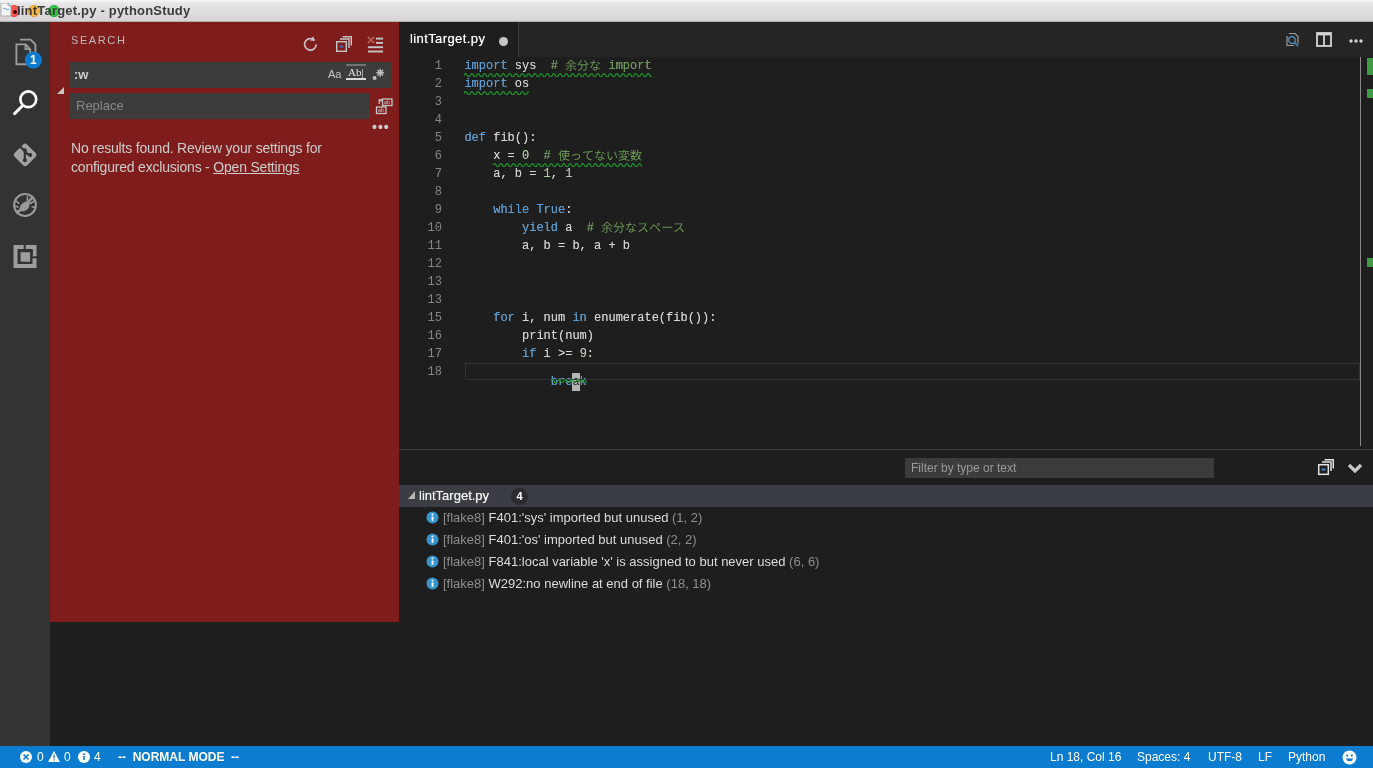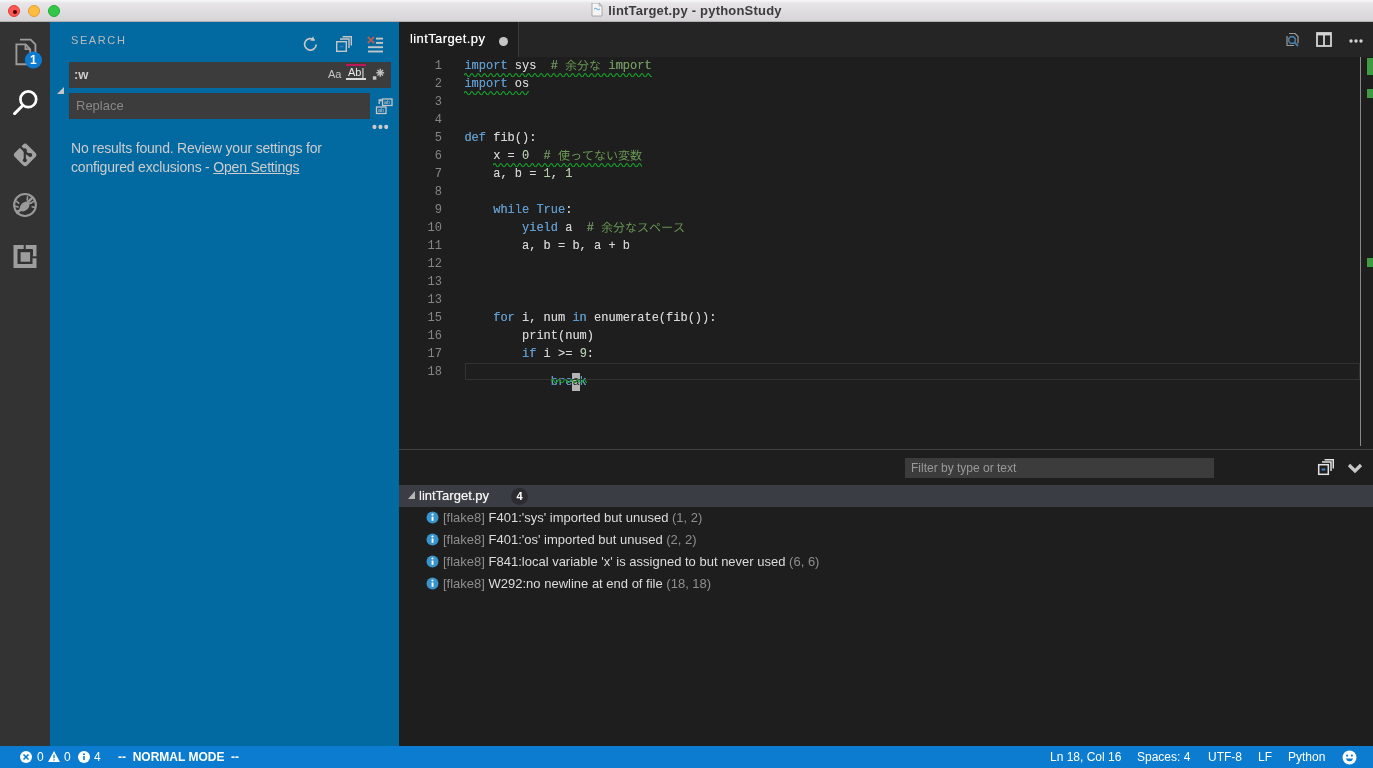--- a/index.html
+++ b/index.html
@@ -7,30 +7,30 @@
 body { font-family:"Liberation Sans", sans-serif; position:relative; }
 
 
 #titlebar { position:absolute; left:0; top:0; width:1373px; height:22px;
   background:linear-gradient(#f8f8f8,#e7e5e8 15%,#d6d4d7); border-bottom:1px solid #b0b0b0; }
 .tl { position:absolute; top:5px; width:12px; height:12px; border-radius:50%; }
 #tl-r { left:8px;  background:#fc5753; border:0.5px solid #df3e38; }
 #tl-r::after { content:""; position:absolute; left:3.5px; top:3.5px; width:4px; height:4px; border-radius:50%; background:#4d0000; }
 #tl-y { left:28px; background:#fdbc40; border:0.5px solid #de9f34; }
 #tl-g { left:48px; background:#33c748; border:0.5px solid #27aa35; }
-#title-text { position:absolute; top:0; left:0; right:0; height:22px; text-align:center;
+#title-text { position:absolute; top:0; left:0; right:0; height:22px; 
   font-size:13px; line-height:22px; color:#3c3c3c; font-weight:bold; letter-spacing:0.2px;}
 #doc-icon { display:inline-block; width:12px; height:14px; vertical-align:-2px; margin-right:5px; }
 
 
 #activitybar { position:absolute; left:0; top:22px; width:50px; height:724px; background:#333333; }
 .ab-icon { position:absolute; left:0; width:50px; text-align:center; }
 
 
-#sidebar { position:absolute; left:50px; top:22px; width:349px; height:724px; background:#0369a1; color:#cccccc; }
+#sidebar { position:absolute; left:50px; top:22px; width:349px; height:600px; background:#7f1d1d; color:#cccccc; }
 #sb-title { position:absolute; left:21px; top:12px; font-size:11px; color:#bbbbbb; letter-spacing:1.6px; }
 .sb-act { position:absolute; top:14px; }
 #sb-search { position:absolute; left:19px; top:40px; width:322px; height:26px; background:#3c3c3c; font-size:13px; color:#cccccc; }
 #sb-search .txt { position:absolute; left:5px; top:5px; font-weight:bold;}
 #sb-replace { position:absolute; left:19px; top:71px; width:301px; height:26px; background:#3c3c3c; }
 #sb-replace .ph { position:absolute; left:7px; top:5px; font-size:13px; color:#888888; }
 .opt { position:absolute; top:4px; font-size:11px; color:#c5c5c5; }
 #sb-msg { position:absolute; left:21px; top:117px; width:310px; font-size:14px; line-height:18.5px; letter-spacing:-0.2px; color:#cccccc; }
 #sb-msg a { color:#cccccc; text-decoration:underline; }
 
@@ -172,21 +172,21 @@
     <line x1="9" y1="6.9" x2="16" y2="6.9"></line>
     <line x1="1" y1="11.2" x2="16" y2="11.2"></line>
     <line x1="1" y1="15.5" x2="16" y2="15.5"></line>
   </g>
   <path d="M0.8 0.8 l6.4 6.4 M7.2 0.8 l-6.4 6.4" stroke="#b65f4d" stroke-width="1.9"></path>
 </svg>
 
   <div id="sb-search">
       <span class="txt">:w</span>
     <span class="opt" style="left:259px; top:6px;">Aa</span>
-    <span class="opt" style="left:277px; top:2px; border-top:2px solid #be185d; border-bottom:2px solid #dadada; padding:0px 2px 0px 2px; color:#e8e8e8;">Ab|</span>
+    <span class="opt" style="left:277px; top:2px; border-top:2px solid #737373; border-bottom:2px solid #dadada; padding:0px 2px 0px 2px; color:#e8e8e8;font-family:Liberation Serif, serif;">Ab|</span>
     <svg class="opt" style="left:303px; top:6px;" width="13" height="13" viewBox="0 0 15 15">
       <rect x="1" y="9.5" width="4" height="4" fill="#c5c5c5"></rect>
       <g stroke="#c5c5c5" stroke-width="1.6">
         <line x1="9.5" y1="1" x2="9.5" y2="10"></line>
         <line x1="5" y1="5.5" x2="14" y2="5.5"></line>
         <line x1="6.3" y1="2.3" x2="12.7" y2="8.7"></line>
         <line x1="12.7" y1="2.3" x2="6.3" y2="8.7"></line>
       </g>
     </svg>
   </div>

